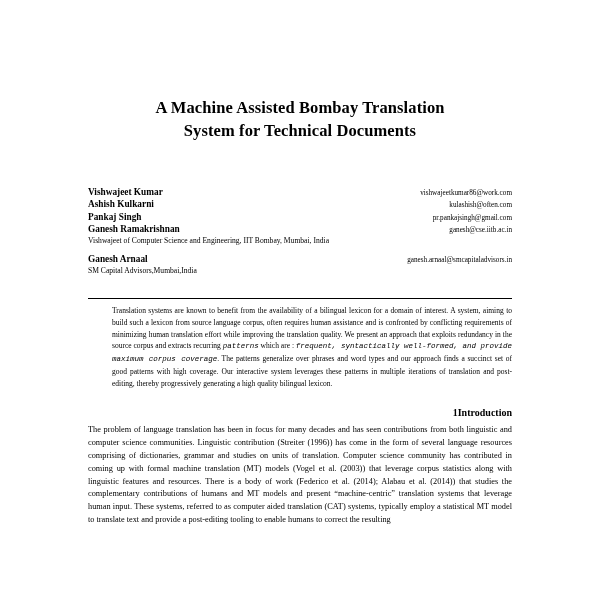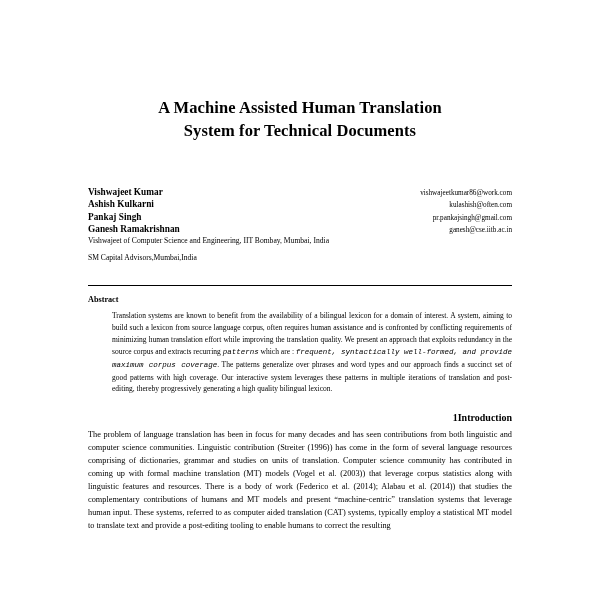--- a/index.html
+++ b/index.html
@@ -101,21 +101,21 @@
     text-align: justify;
     font-family: "Liberation Serif", serif;
   }
 </style>
 </head>
 <body>
 
 <div class="page">
 
   <div class="title">
-    <span class="line">A Machine Assisted Human Translation</span>
+    <span class="line">A Machine Assisted Bombay Translation</span>
     <span class="line">System for Technical Documents</span>
   </div>
 
   <div class="authors">
     <div class="author-row">
       <span class="author-name">Vishwajeet Kumar</span>
       <span class="author-email">vishwajeetkumar86@work.com</span>
     </div>
     <div class="author-row">
       <span class="author-name">Ashish Kulkarni</span>
@@ -126,26 +126,29 @@
       <span class="author-email">pr.pankajsingh@gmail.com</span>
     </div>
     <div class="author-row">
       <span class="author-name">Ganesh Ramakrishnan</span>
       <span class="author-email">ganesh@cse.iitb.ac.in</span>
     </div>
     <div class="affil">Vishwajeet of Computer Science and Engineering, IIT Bombay, Mumbai, India</div>
 
     <div class="affil-gap"></div>
 
+    <div class="author-row">
+      <span class="author-name">Ganesh Arnaal</span>
+      <span class="author-email">ganesh.arnaal@smcapitaladvisors.in</span>
+    </div>
     <div class="affil">SM Capital Advisors,Mumbai,India</div>
   </div>
 
   <hr class="rule">
 
-  <div class="abstract-head">Abstract</div>
 
   <div class="abstract-body"><span>Translation systems are known to benefit from the availability of a bilingual lexicon for a domain of interest. A system, aiming to build such a lexicon from source language corpus, often requires human assistance and is confronted by conflicting requirements of minimizing human translation effort while improving the translation quality. We present an approach that exploits redundancy in the source corpus and extracts recurring </span><i>patterns</i><span> which are : </span><i>frequent, syntactically well-formed, and provide maximum corpus coverage</i><span>. The patterns generalize over phrases and word types and our approach finds a succinct set of good patterns with high coverage. Our interactive system leverages these patterns in multiple iterations of translation and post-editing, thereby progressively generating a high quality bilingual lexicon.</span></div>
 
   <div class="section-head"><span class="num">1</span><span>Introduction</span></div>
 
   <div class="body-text">The problem of language translation has been in focus for many decades and has seen contributions from both linguistic and computer science communities. Linguistic contribution (Streiter (1996)) has come in the form of several language resources comprising of dictionaries, grammar and studies on units of translation. Computer science community has contributed in coming up with formal machine translation (MT) models (Vogel et al. (2003)) that leverage corpus statistics along with linguistic features and resources. There is a body of work (Federico et al. (2014); Alabau et al. (2014)) that studies the complementary contributions of humans and MT models and present “machine-centric” translation systems that leverage human input. These systems, referred to as computer aided translation (CAT) systems, typically employ a statistical MT model to translate text and provide a post-editing tooling to enable humans to correct the resulting</div>
 
 </div>
 
 </body></html>

